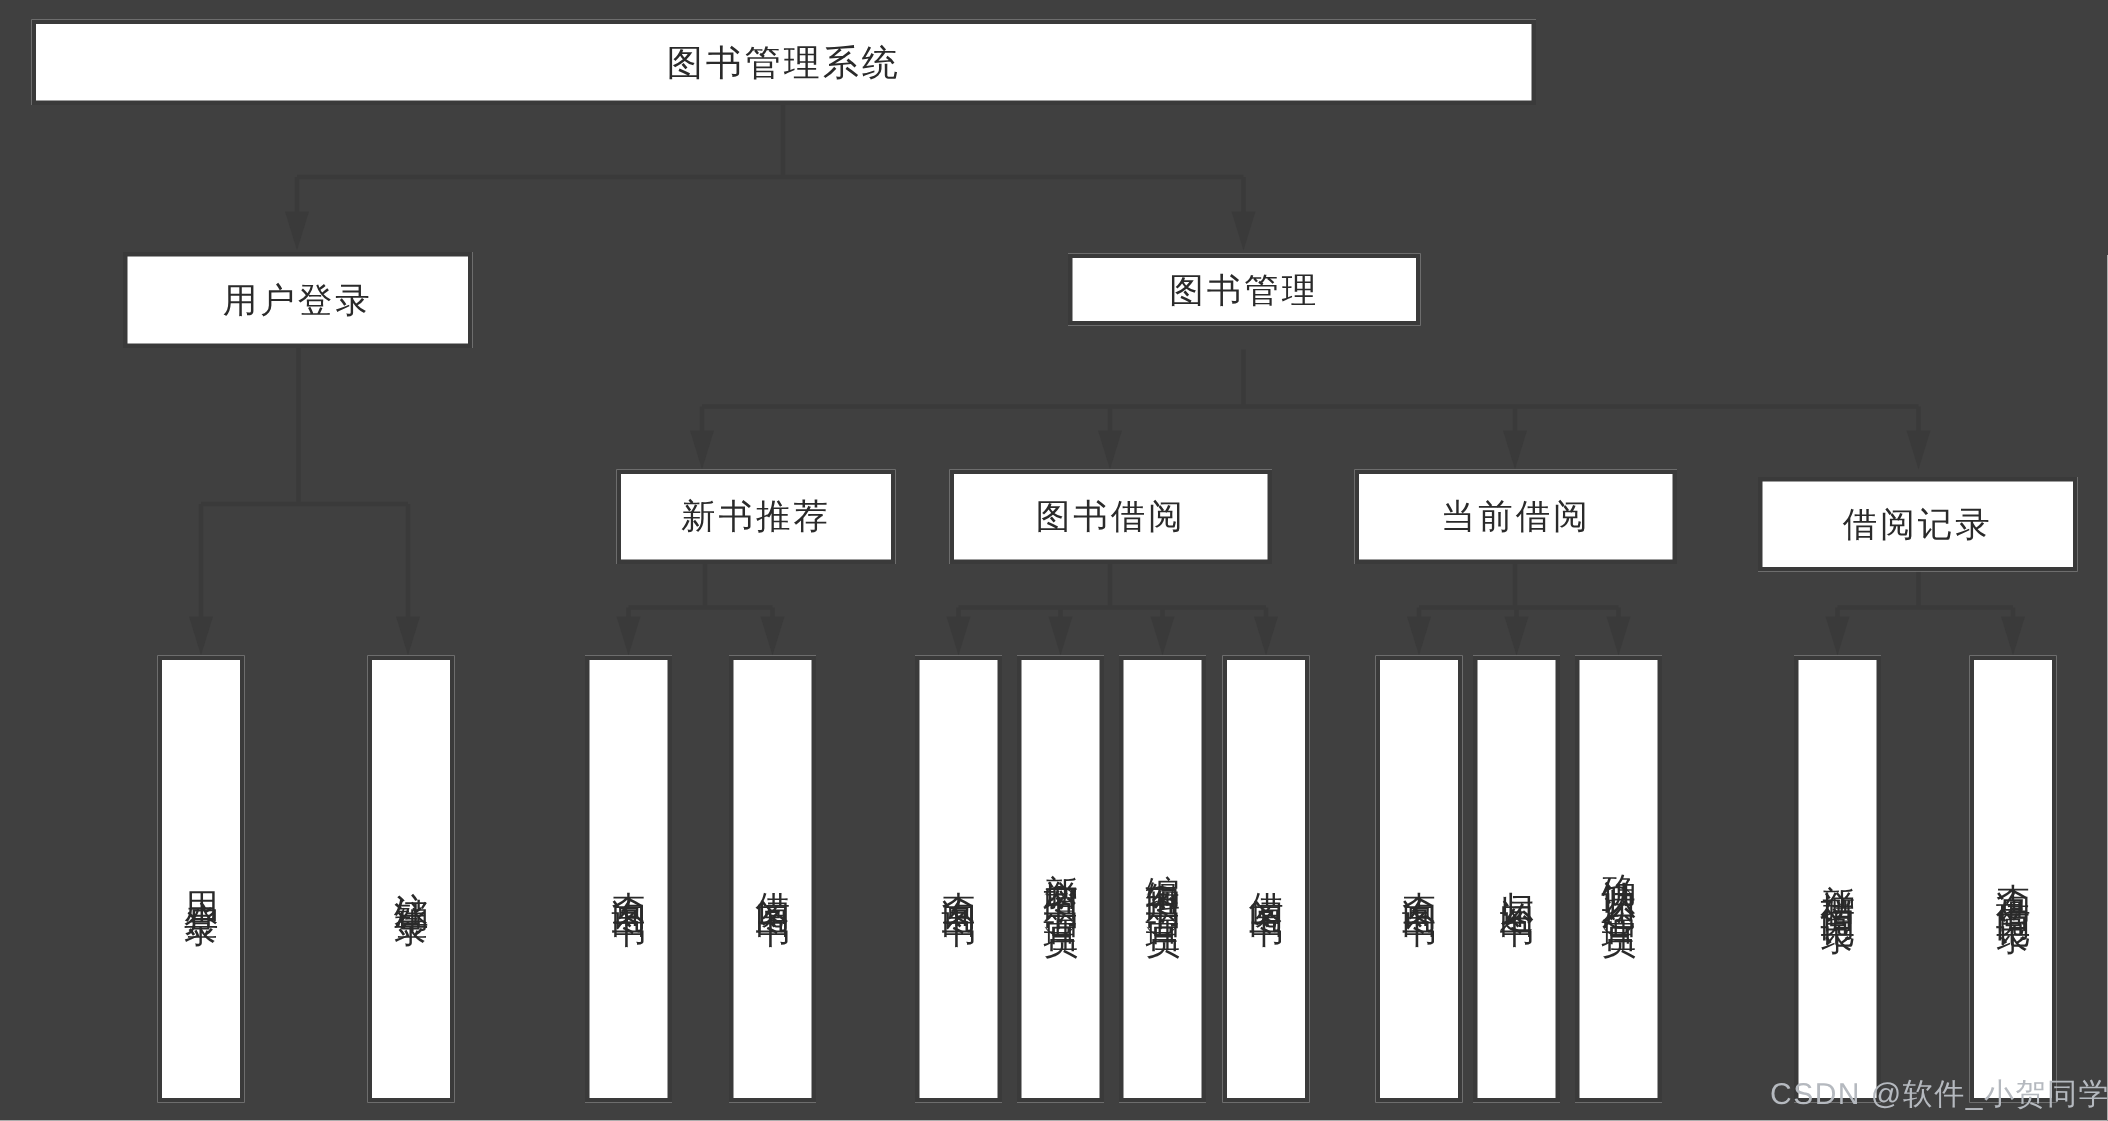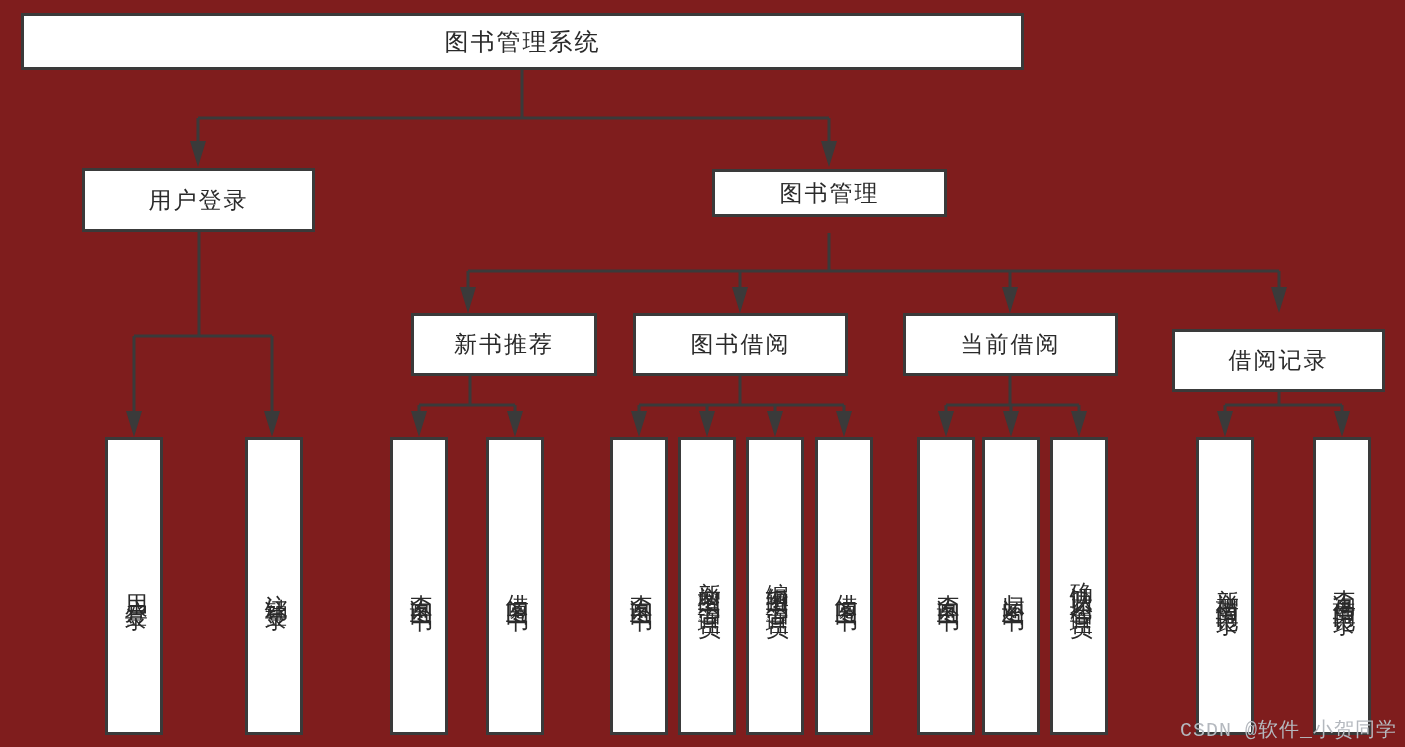--- a/index.html
+++ b/index.html
@@ -1,18 +1,18 @@
 <!DOCTYPE html>
 <html><head>
 <meta charset="utf-8">
 <style>
   html,body{margin:0;padding:0;background:#ffffff;}
   .canvas{
-    position:relative;width:1405px;height:747px;background:#7f1d1d;
-    font-family:Liberation Mono, monospace;
+    position:relative;width:1405px;height:747px;background:#404040;
+    font-family:Liberation Sans, sans-serif;
     color:#2a2a2a;overflow:hidden;text-align:right;
   }
   svg.connectors{position:absolute;left:0;top:0;width:1405px;height:747px;}
   .node{
     position:absolute;background:#ffffff;border:3px solid #3a3a3a;
     display:flex;align-items:center;justify-content:center;box-sizing:border-box;
   }
   .h-node{font-size:23px;letter-spacing:2px;white-space:nowrap;}
   .root-node{left:21px;top:13px;width:1003px;height:57px;font-size:24px;}
   .leaf{width:58px;height:298px;top:437px;}
@@ -84,21 +84,21 @@
 
   <div class="node h-node" style="left:363px;top:313px;width:186px;height:63px;margin-left:48px;">
     <span>新书推荐</span>
   </div>
   <div class="node h-node" style="left:903px;top:313px;width:215px;height:63px;">
     <span>当前借阅</span>
   </div>
   <div class="node h-node" style="left:633px;top:313px;width:215px;height:63px;">
     <span>图书借阅</span>
   </div>
-  <div class="node h-node" style="left:1172px;top:329px;width:213px;height:63px;">
+  <div class="node h-node" style="left:1172px;top:318px;width:213px;height:63px;">
     <span>借阅记录</span>
   </div>
 
   <div class="node leaf" style="left:105px;">
     <span class="v-text">用户登录</span>
   </div>
   <div class="node leaf" style="left:245px;">
     <span class="v-text">注销登录</span>
   </div>
 

